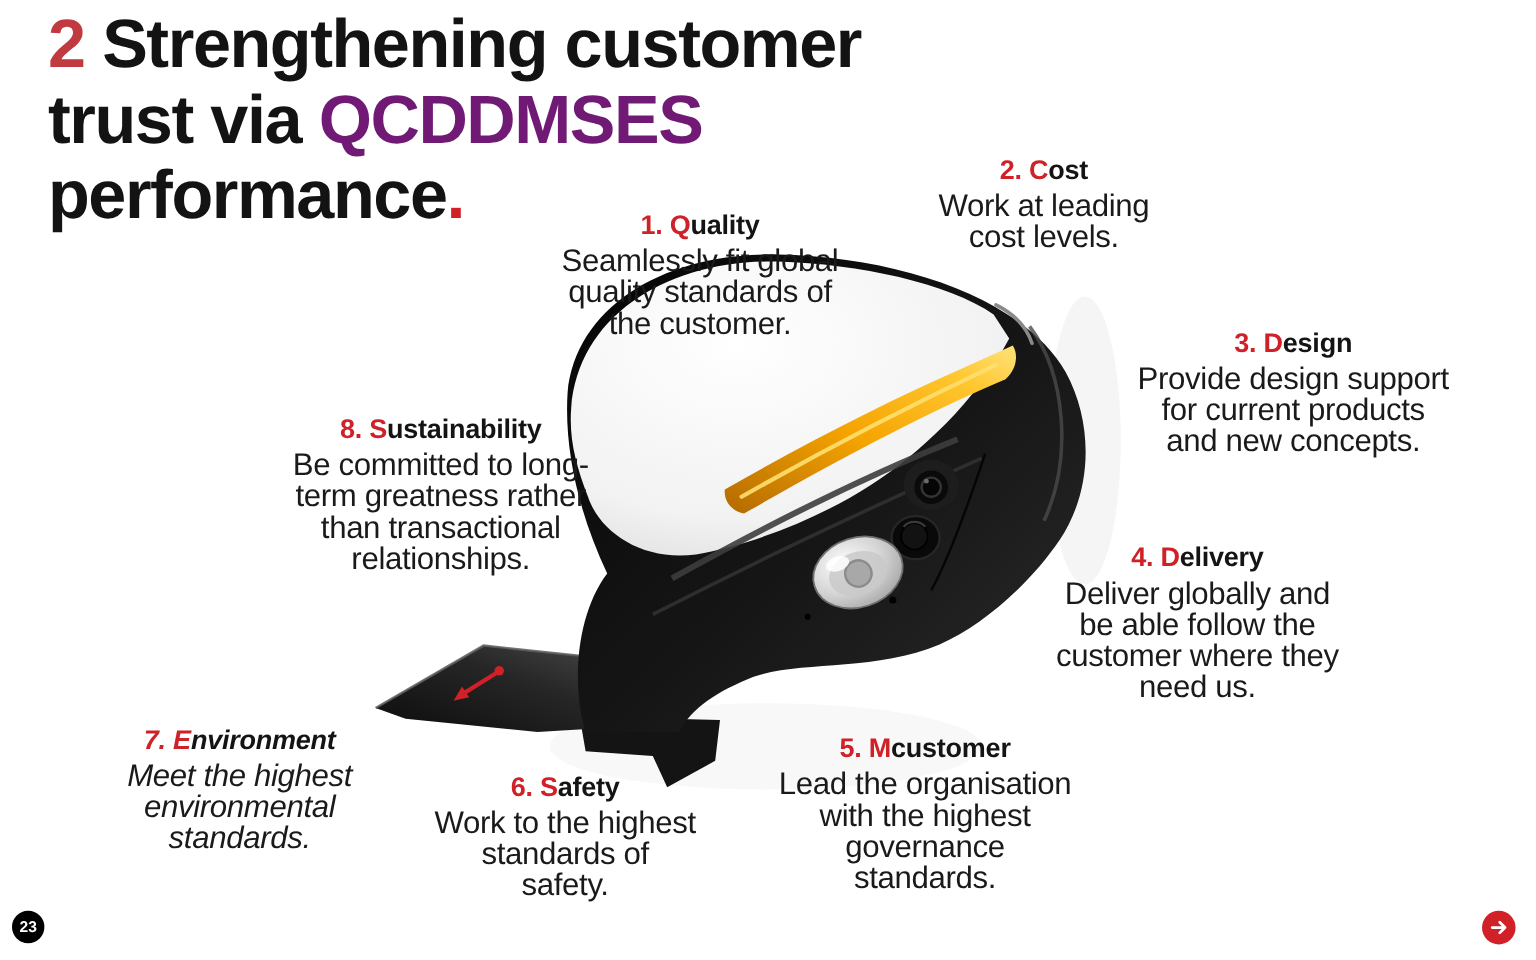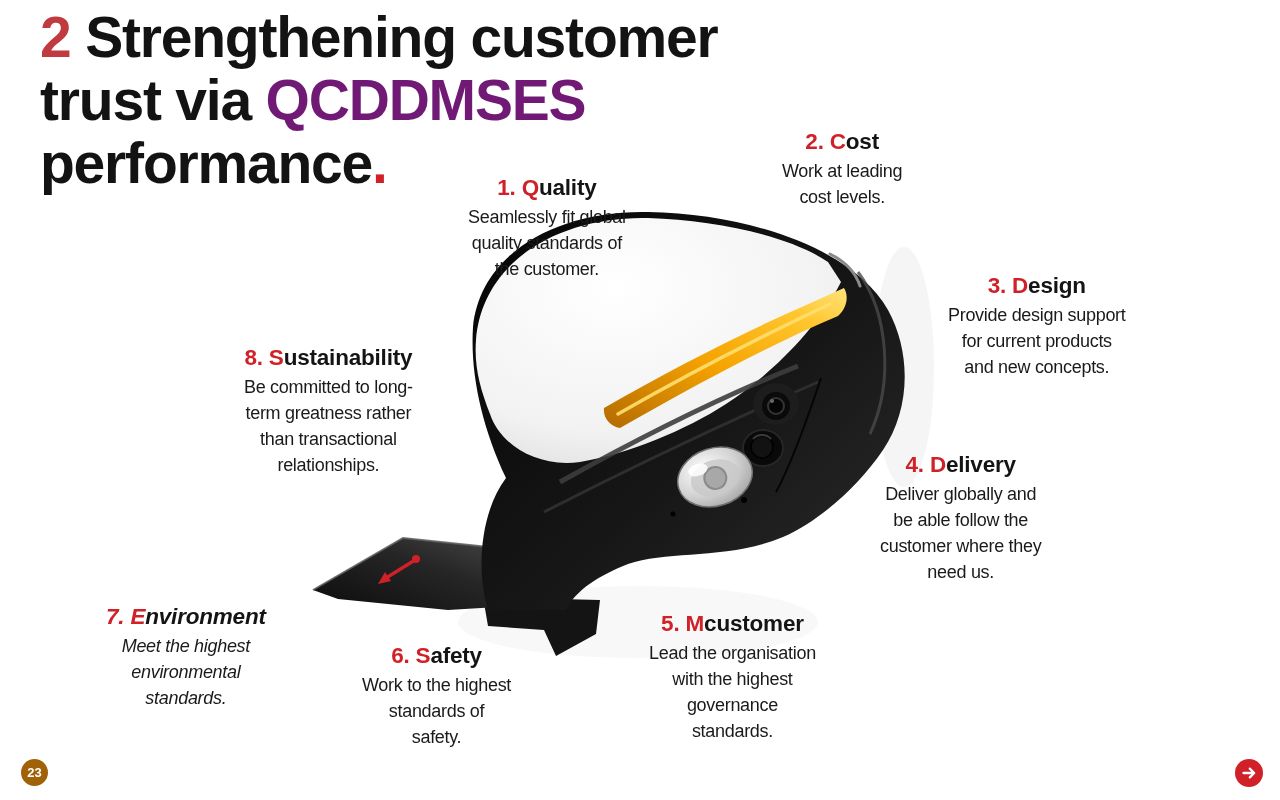--- a/index.html
+++ b/index.html
@@ -13,33 +13,33 @@
   .title .t-acronym{color:#701a75;}
   .title .t-period{color:#cf2127;}
 
   
   .mirror{position:absolute;left:298px;top:182px;width:640px;height:480px;margin:0;z-index:1;}
 
   
   .item{position:absolute;z-index:2;white-space:nowrap;text-align:center;}
   .item h2{margin:0 0 3px 0;font-size:22.5px;font-weight:700;letter-spacing:-.2px;color:#141414;}
   .item h2 .red{color:#cf2127;}
-  .item p{margin:0;font-size:18px;line-height:26px;font-weight:500;color:#1a1a1a;letter-spacing:-.3px;}
+  .item p{margin:0;font-size:26px;line-height:26px;font-weight:500;color:#1a1a1a;letter-spacing:-.3px;}
   .item-1{left:468px;top:175px;}
   .item-2{left:782px;top:129px;}
   .item-3{left:948px;top:273px;}
   .item-4{left:880px;top:452px;}
   .item-5{left:649px;top:611px;}
   .item-6{left:362px;top:643px;}
   .item-7{left:106px;top:604px;font-style:italic;}
   .item-8{left:244px;top:345px;}
 
   
-  .page-badge{position:absolute;left:21px;top:759px;width:27px;height:27px;border-radius:50%;
-              background:#a16207;color:#ffffff;font-size:13px;font-weight:700;
+  .page-badge{position:absolute;left:10px;top:759px;width:27px;height:27px;border-radius:50%;
+              background:#000000;color:#ffffff;font-size:13px;font-weight:700;
               display:flex;align-items:center;justify-content:center;z-index:4;}
   .next-button{position:absolute;left:1235px;top:759px;width:28px;height:28px;border-radius:50%;
                background:#cf2127;border:none;padding:0;display:flex;align-items:center;
                justify-content:center;cursor:pointer;z-index:4;}
 </style>
 </head>
 <body>
 
 <div class="slide">
 

